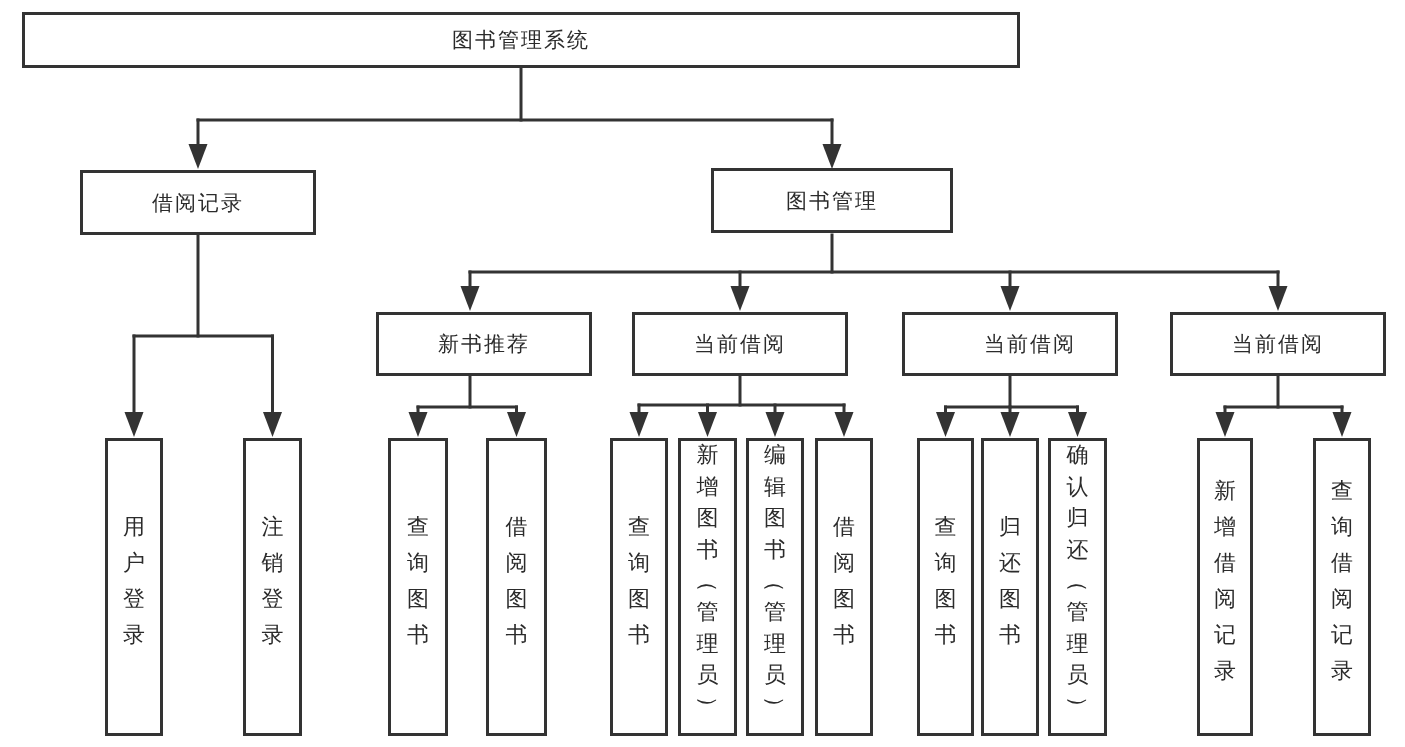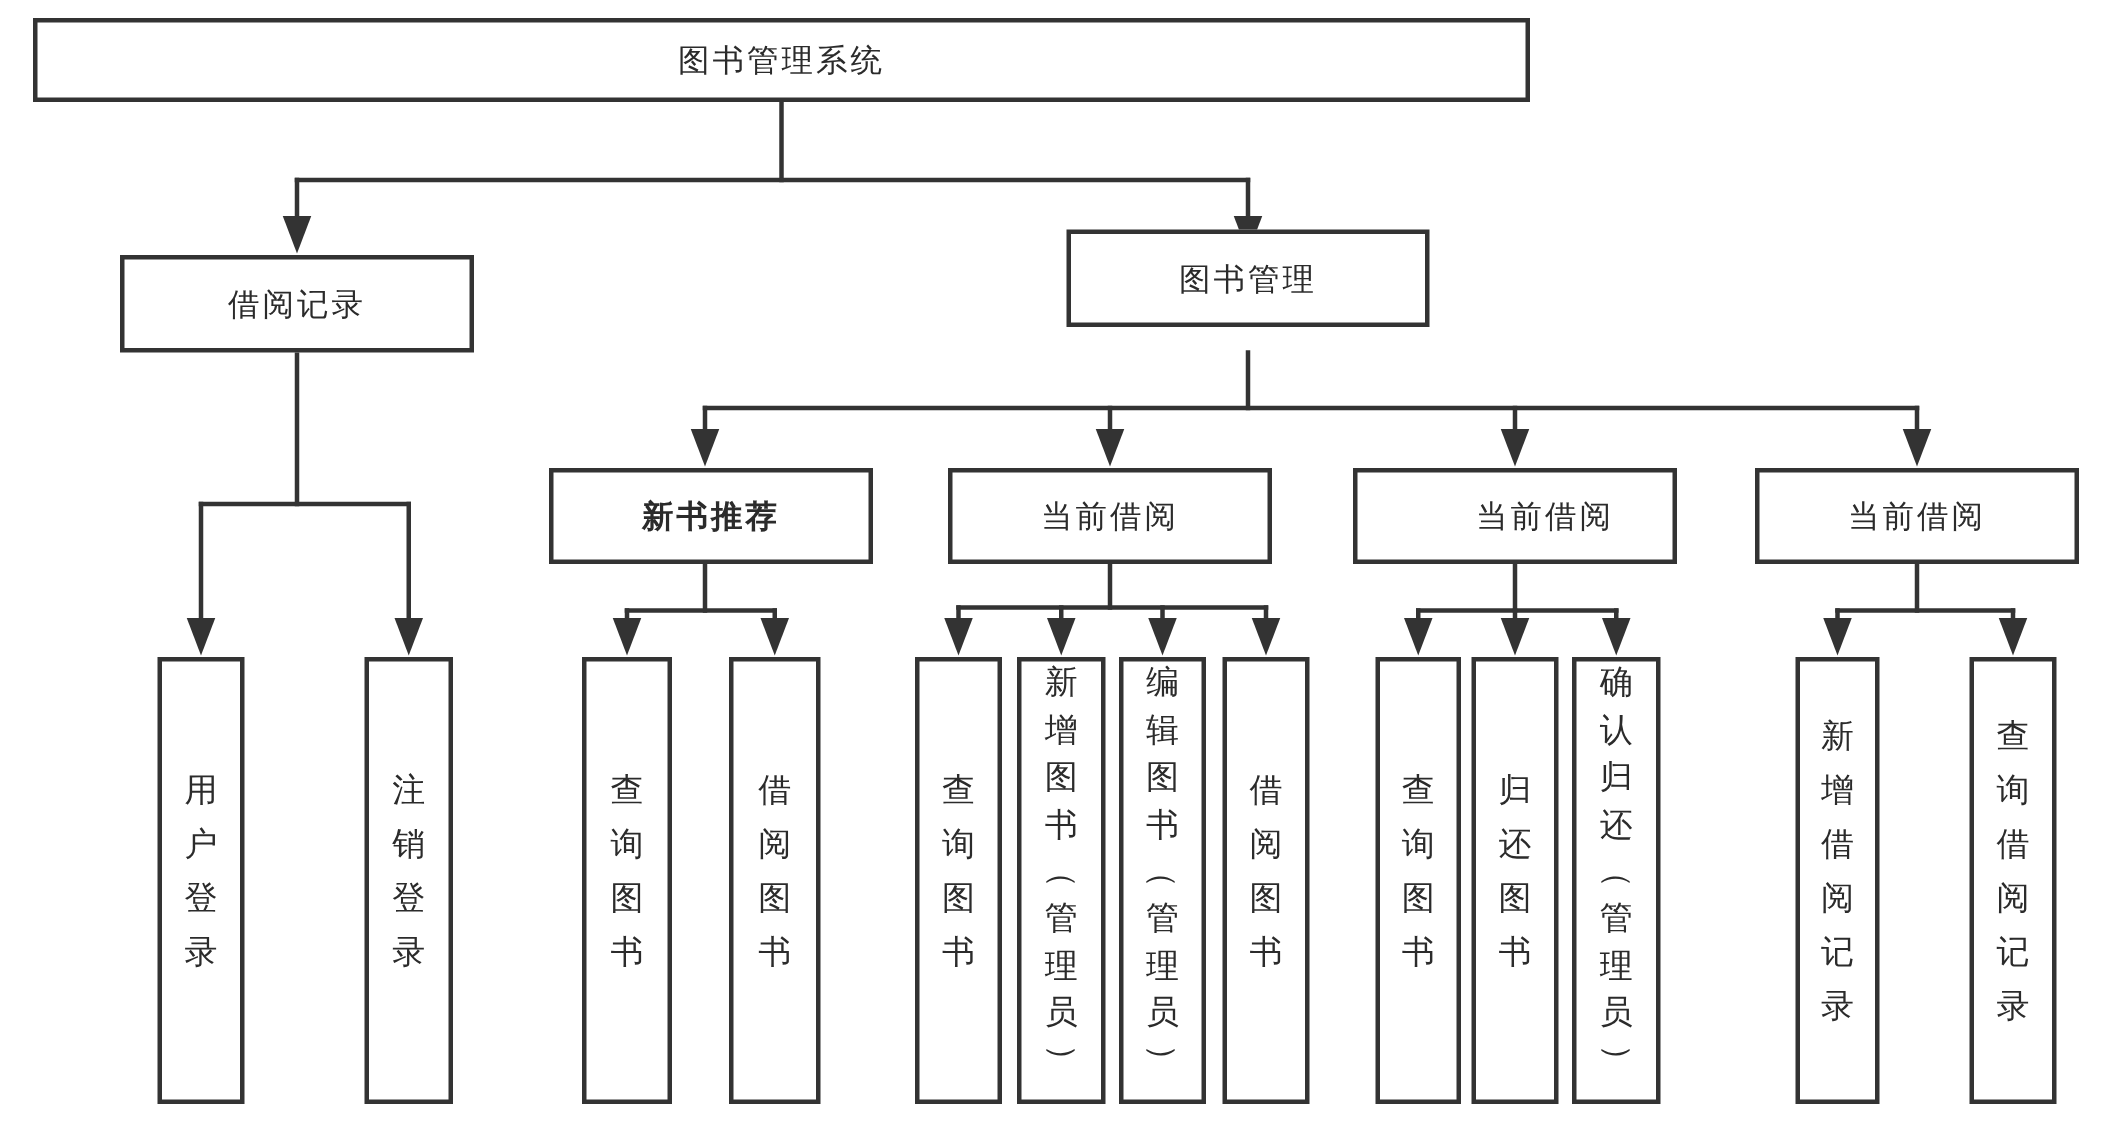--- a/index.html
+++ b/index.html
@@ -128,24 +128,24 @@
         <span class="char">户</span>
         <span class="char">登</span>
         <span class="char">录</span>
       </div>
       <div class="node leaf" style="left: 243px; top: 438px; width: 59px; height: 298px; gap: 14px;">
         <span class="char">注</span>
         <span class="char">销</span>
         <span class="char">登</span>
         <span class="char">录</span>
       </div>
-      <div class="node branch" style="left: 711px; top: 153px; width: 242px; height: 65px;">
+      <div class="node branch" style="left: 711px; top: 168px; width: 242px; height: 65px;">
         <span class="hlabel">图书管理</span>
       </div>
-      <div class="node branch" style="left: 366px; top: 312px; width: 216px; height: 64px; font-weight: bold;">
+      <div class="node branch" style="left: 376px; top: 312px; width: 216px; height: 64px;">
         <span class="hlabel">新书推荐</span>
       </div>
       <div class="node leaf" style="left: 388px; top: 438px; width: 60px; height: 298px; gap: 14px;">
         <span class="char">查</span>
         <span class="char">询</span>
         <span class="char">图</span>
         <span class="char">书</span>
       </div>
       <div class="node leaf" style="left: 486px; top: 438px; width: 61px; height: 298px; gap: 14px;">
         <span class="char">借</span>

